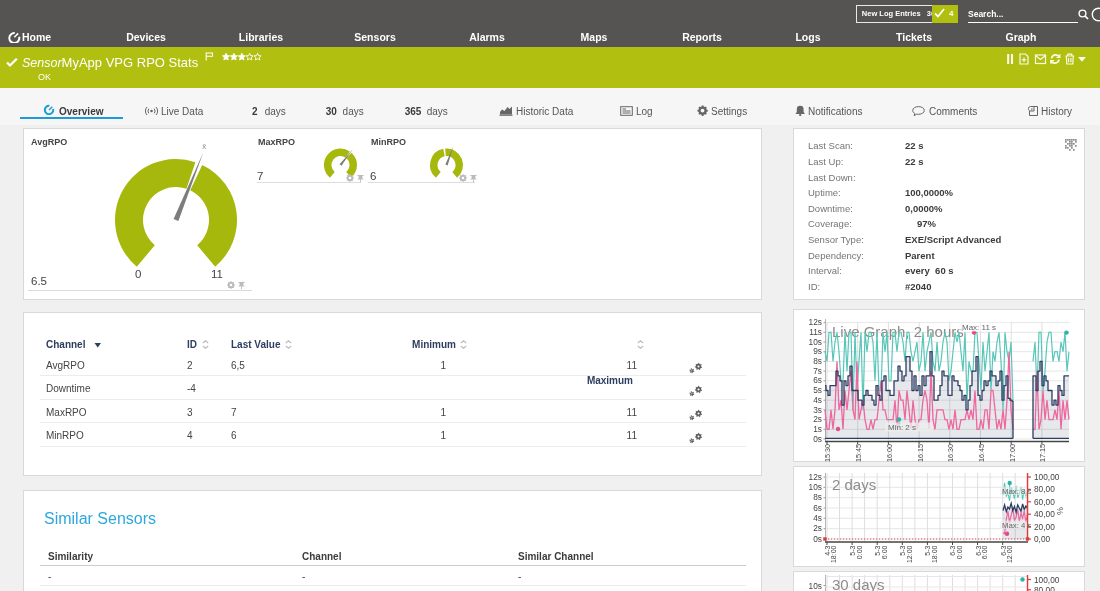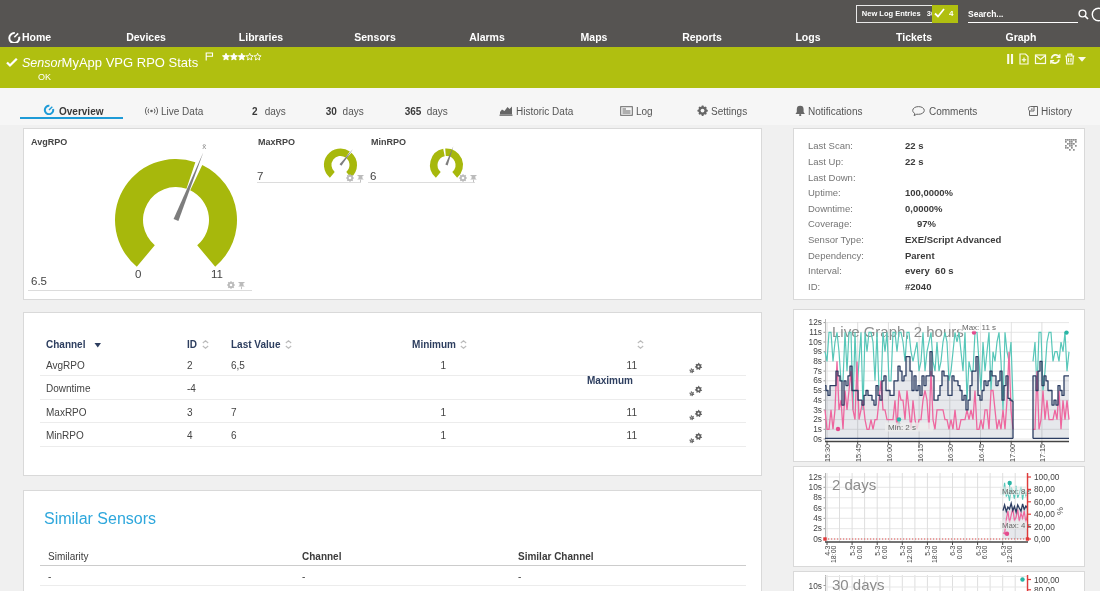--- a/index.html
+++ b/index.html
@@ -382,21 +382,21 @@
         <line x1="1.96" y1="9.58" x2="1.00" y2="10.46" stroke="#606060" stroke-width="1.1"></line>
         <line x1="1.70" y1="8.46" x2="0.46" y2="8.08" stroke="#606060" stroke-width="1.1"></line>
         <line x1="2.54" y1="7.68" x2="2.26" y2="6.41" stroke="#606060" stroke-width="1.1"></line>
         <line x1="3.64" y1="8.02" x2="4.60" y2="7.14" stroke="#606060" stroke-width="1.1"></line>
         <circle cx="2.8" cy="8.8" r="0.55" fill="#fff"></circle>
       </g>
     </svg>
 <div class="abs" style="left:40px;top:446px;width:706px;height:1px;background:#ececec;"></div>
 <div class="card" style="left:23px;top:490px;width:739px;height:110px;"></div>
 <div class="abs" style="left:44px;top:510px;font-size:16px;color:#2ea7dc;">Similar Sensors</div>
-<div class="abs" style="left:48px;top:551px;font-size:10px;font-weight:normal;color:#3c3c3c;">Similarity</div>
+<div class="abs" style="left:48px;top:551px;font-size:10px;font-weight:bold;color:#3c3c3c;">Similarity</div>
 <div class="abs" style="left:302px;top:551px;font-size:10px;font-weight:bold;color:#3c3c3c;">Channel</div>
 <div class="abs" style="left:518px;top:551px;font-size:10px;font-weight:bold;color:#3c3c3c;">Similar Channel</div>
 <div class="abs" style="left:40px;top:565px;width:706px;height:1px;background:#cccccc;"></div>
 <div class="abs t10" style="left:48px;top:571px;">-</div>
 <div class="abs t10" style="left:302px;top:571px;">-</div>
 <div class="abs t10" style="left:518px;top:571px;">-</div>
 <div class="abs" style="left:40px;top:585px;width:706px;height:1px;background:#ececec;"></div>
 <div class="card" style="left:793px;top:309px;width:292px;height:153px;"><svg width="292" height="153" viewBox="793 309 292 153" font-family="Liberation Sans, sans-serif">
 <line x1="824.5" y1="438.0" x2="1068" y2="438.0" stroke="#e7e7e7" stroke-width="1"></line>
 <line x1="824.5" y1="428.3" x2="1068" y2="428.3" stroke="#e7e7e7" stroke-width="1"></line>

